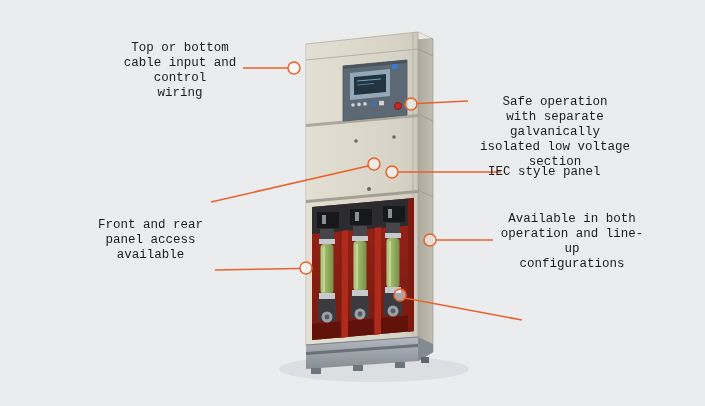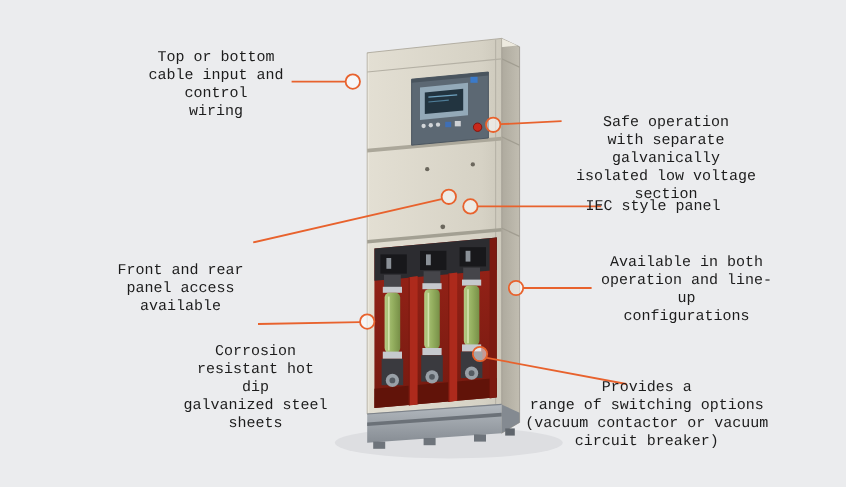--- a/index.html
+++ b/index.html
@@ -211,22 +211,14 @@
   <div class="callout" id="c-safe">Safe operation
 with separate galvanically
 isolated low voltage
 section</div>
   <div class="callout" id="c-iec">IEC style panel</div>
   <div class="callout" id="c-access">Front and rear
 panel access available</div>
   <div class="callout" id="c-lineup">Available in both
 operation and line-up
 configurations</div>
-  <div class="callout" id="c-steel">Corrosion
-resistant hot dip
-galvanized steel
-sheets</div>
-  <div class="callout" id="c-switch">Provides a
-range of switching options
-(vacuum contactor or vacuum
-circuit breaker)</div>
 
 </div>
 
 </body></html>

